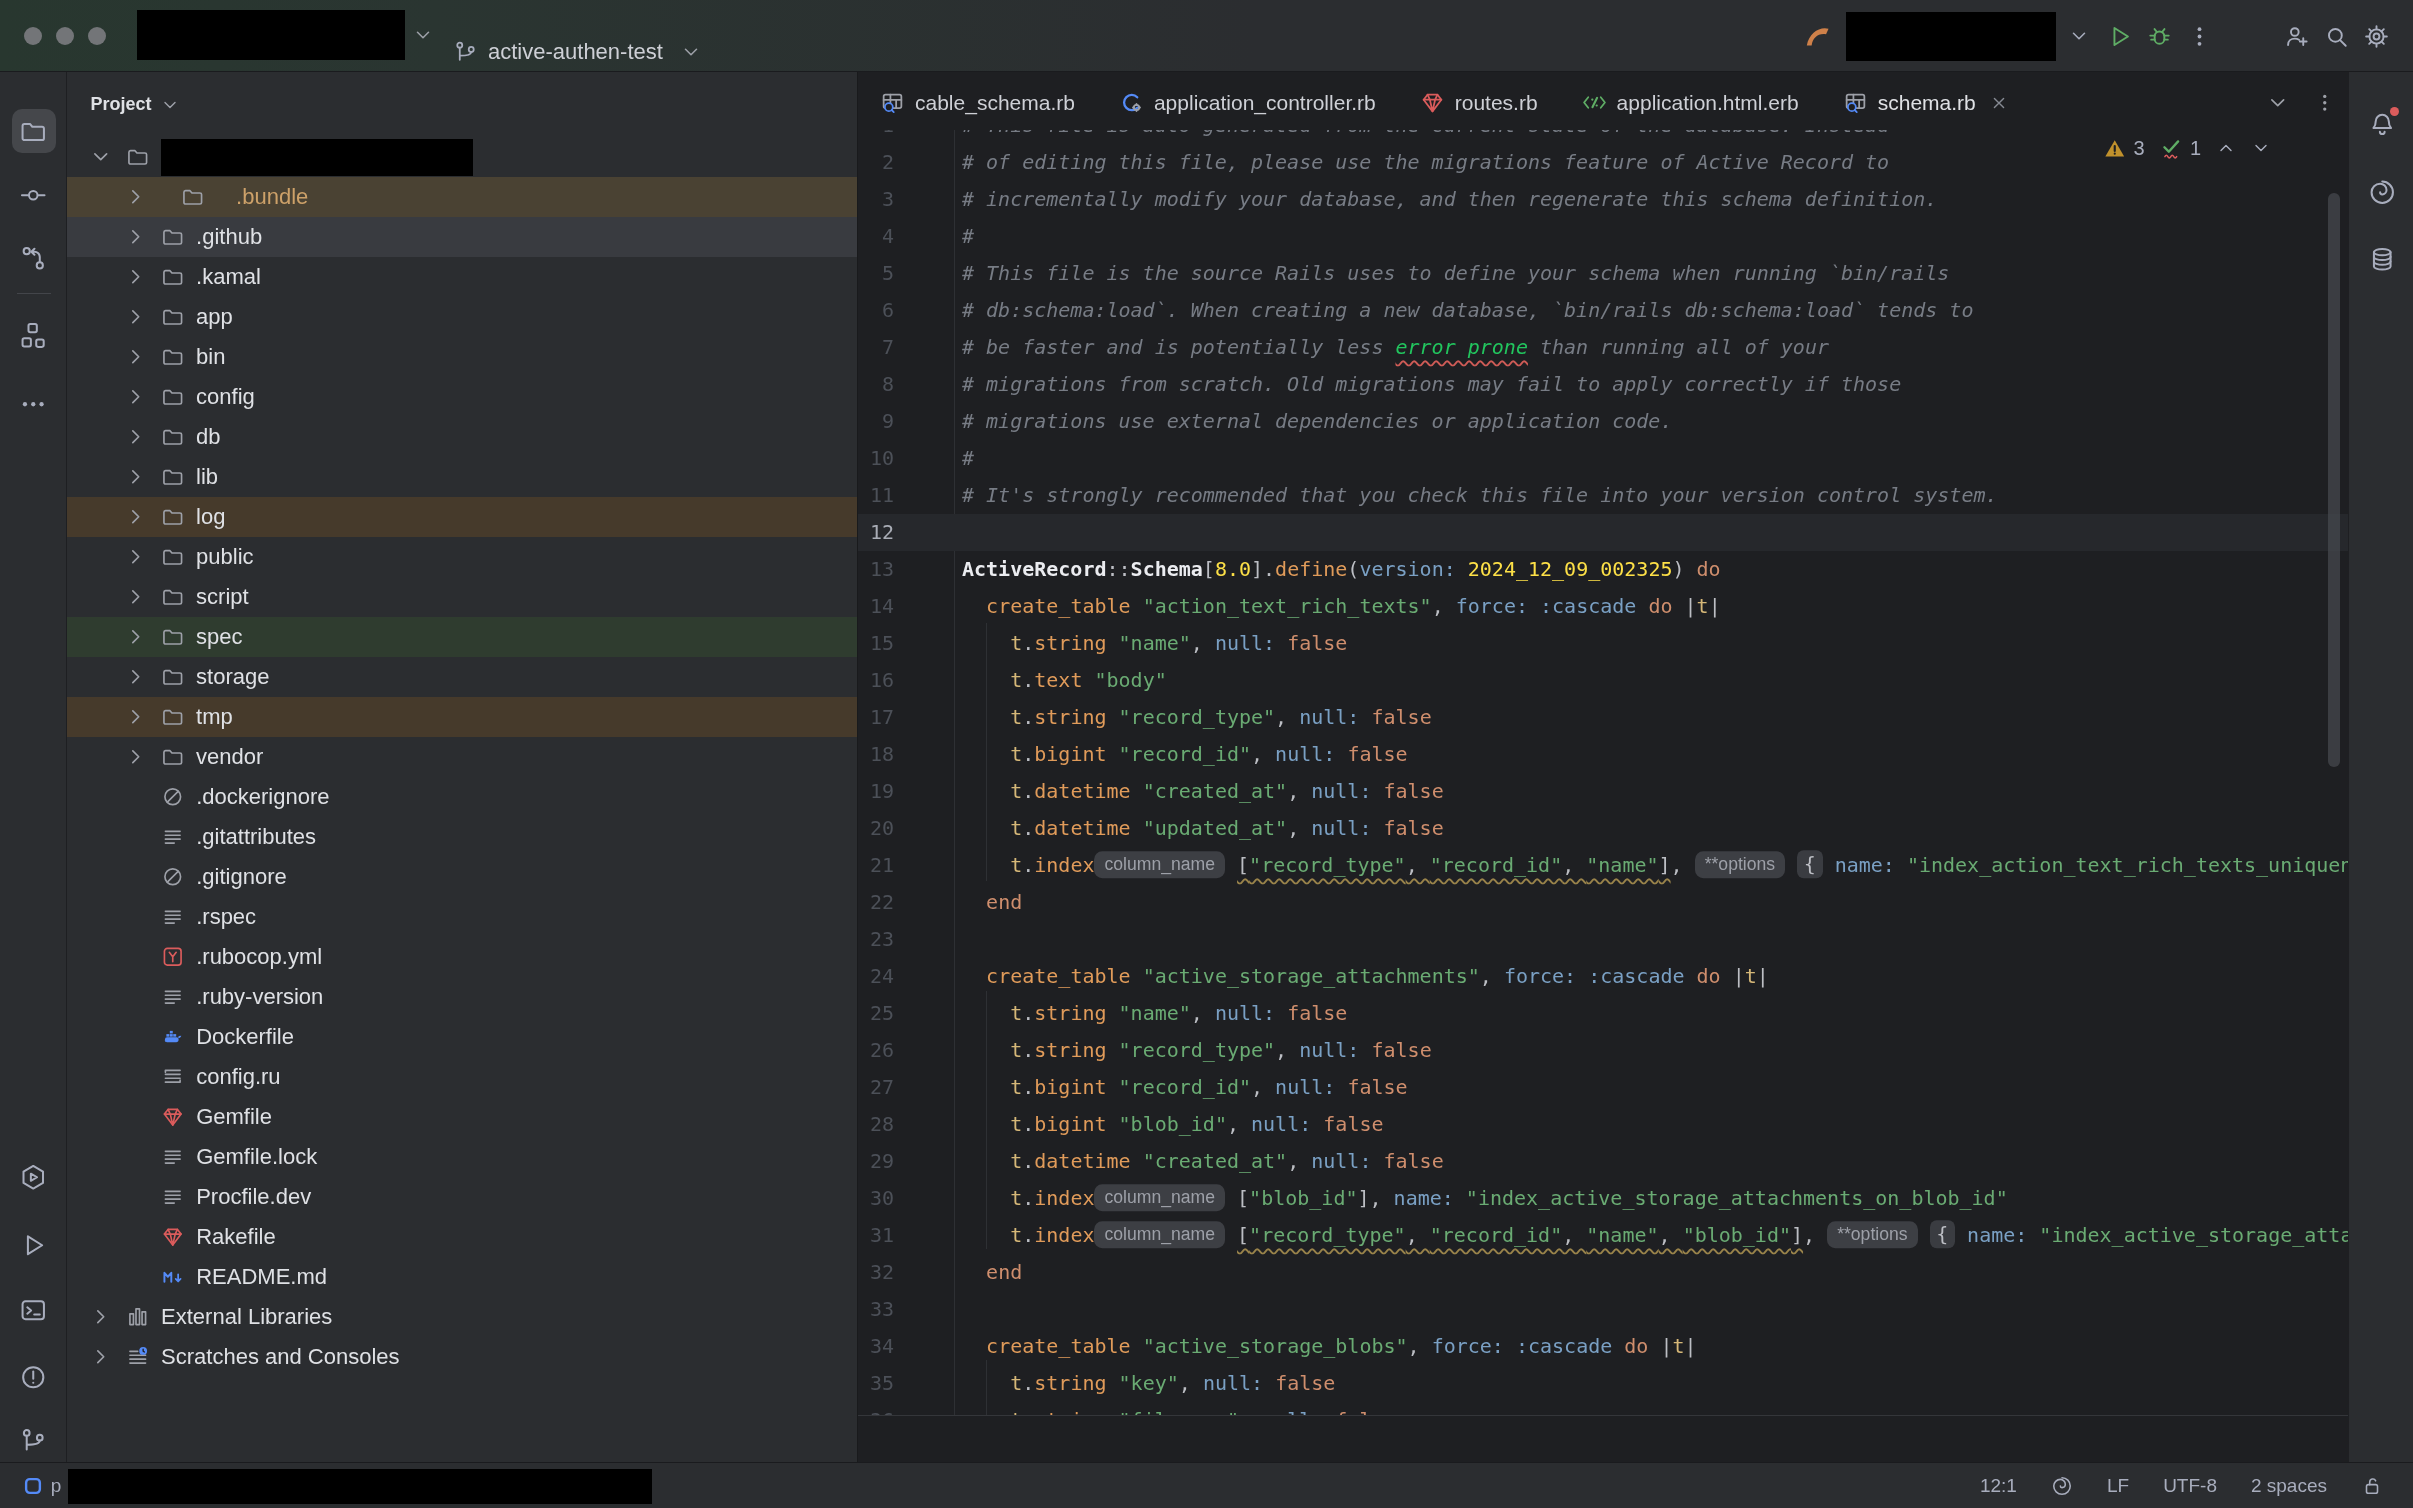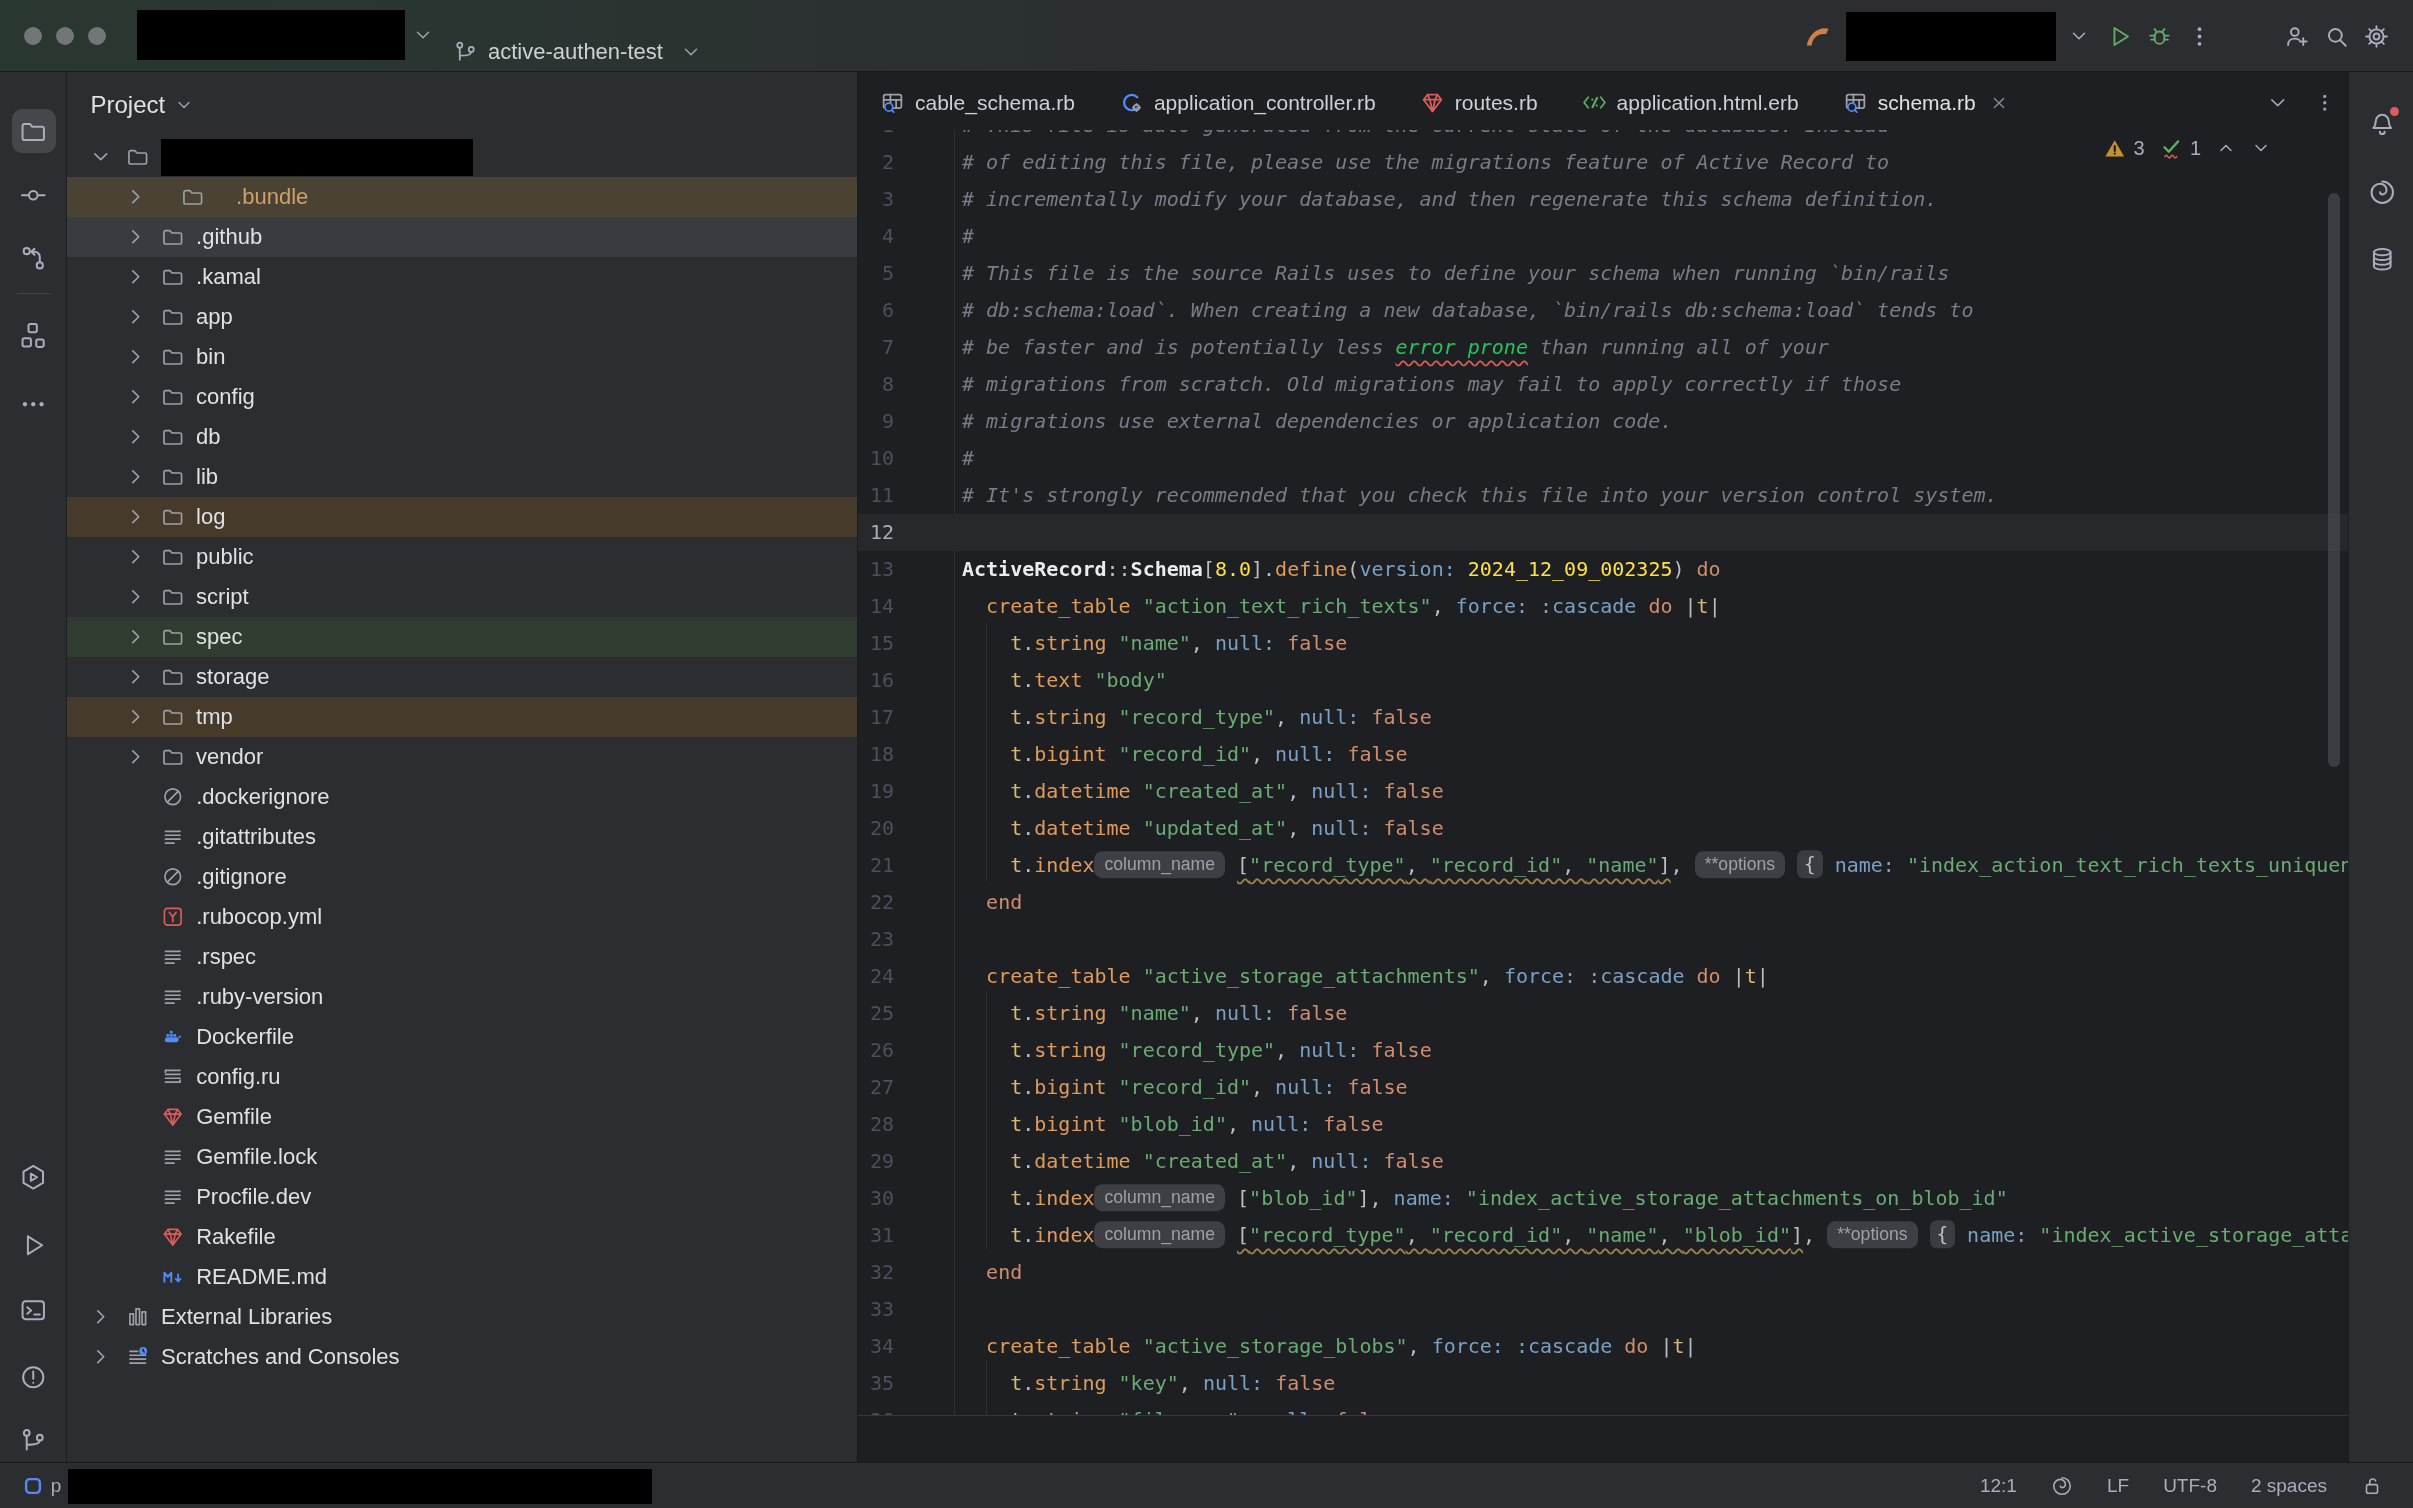--- a/index.html
+++ b/index.html
@@ -37,21 +37,21 @@
   .railbtn { position:absolute; left:11.7px; width:44px; height:44px; border-radius:10px;
              display:flex; align-items:center; justify-content:center; color:#A8ADBD; }
   .railbtn svg { width:28.5px; height:28.5px; }
   .railbtn.active { background:#45474B; }
   .raildiv { position:absolute; left:17px; width:34px; height:0.8px; background:#43454A; }
 
   
   #project { position:absolute; left:67px; top:72px; width:791px; height:1390px; background:#2B2D30;
              border-right:0.8px solid #191A1C; overflow:hidden; }
   .pj-head { height:65px; display:flex; align-items:center; padding-left:23.5px; gap:8.4px;
-             color:#DFE1E5; font-size:24px; font-weight:400; }
+             color:#DFE1E5; font-size:18px; font-weight:700; }
   .pj-head svg { width:20px; height:20px; color:#9DA0A8; }
   .trow { position:relative; height:40px; display:flex; align-items:center; color:#DFE1E5; font-size:22px; }
   .trow .chev { width:23.5px; height:23.5px; color:#9DA0A8; margin-right:13.4px; flex:0 0 auto; }
   .trow .chev svg, .trow .ticon svg { width:100%; height:100%; }
   .trow .ticon { width:23.5px; height:23.5px; margin-right:11.7px; color:#9DA0A8; flex:0 0 auto; }
   .lvl-root { padding-left:22px; } .lvl-dir { padding-left:57px; }
   .lvl-file { padding-left:94px; } .lvl-top { padding-left:22px; }
   .row-selected { background:#393B40; }
   .row-excluded { background:#4A4233;gap:20px; }
   .row-scope-brown { background:#463A2B; }
@@ -667,34 +667,34 @@
         </div>
         <div class="trow lvl-file">
           <span class="ticon ">
             <svg class="ic" viewBox="0 0 28 28" width="23.5" height="23.5">
               <use href="#ignored"></use>
             </svg>
           </span>
           <span>.gitignore</span>
         </div>
         <div class="trow lvl-file">
+          <span class="ticon ">
+            <svg class="ic" viewBox="0 0 28 28" width="23.5" height="23.5">
+              <use href="#file-text"></use>
+            </svg>
+          </span>
+          <span>.rspec</span>
+        </div>
+        <div class="trow lvl-file">
           <span class="ticon ic-red " style="color: rgb(219, 92, 92);">
             <svg class="ic" viewBox="0 0 28 28" width="23.5" height="23.5">
               <use href="#yaml"></use>
             </svg>
           </span>
           <span>.rubocop.yml</span>
-        </div>
-        <div class="trow lvl-file">
-          <span class="ticon ">
-            <svg class="ic" viewBox="0 0 28 28" width="23.5" height="23.5">
-              <use href="#file-text"></use>
-            </svg>
-          </span>
-          <span>.rspec</span>
         </div>
         <div class="trow lvl-file">
           <span class="ticon ">
             <svg class="ic" viewBox="0 0 28 28" width="23.5" height="23.5">
               <use href="#file-text"></use>
             </svg>
           </span>
           <span>.ruby-version</span>
         </div>
         <div class="trow lvl-file">

